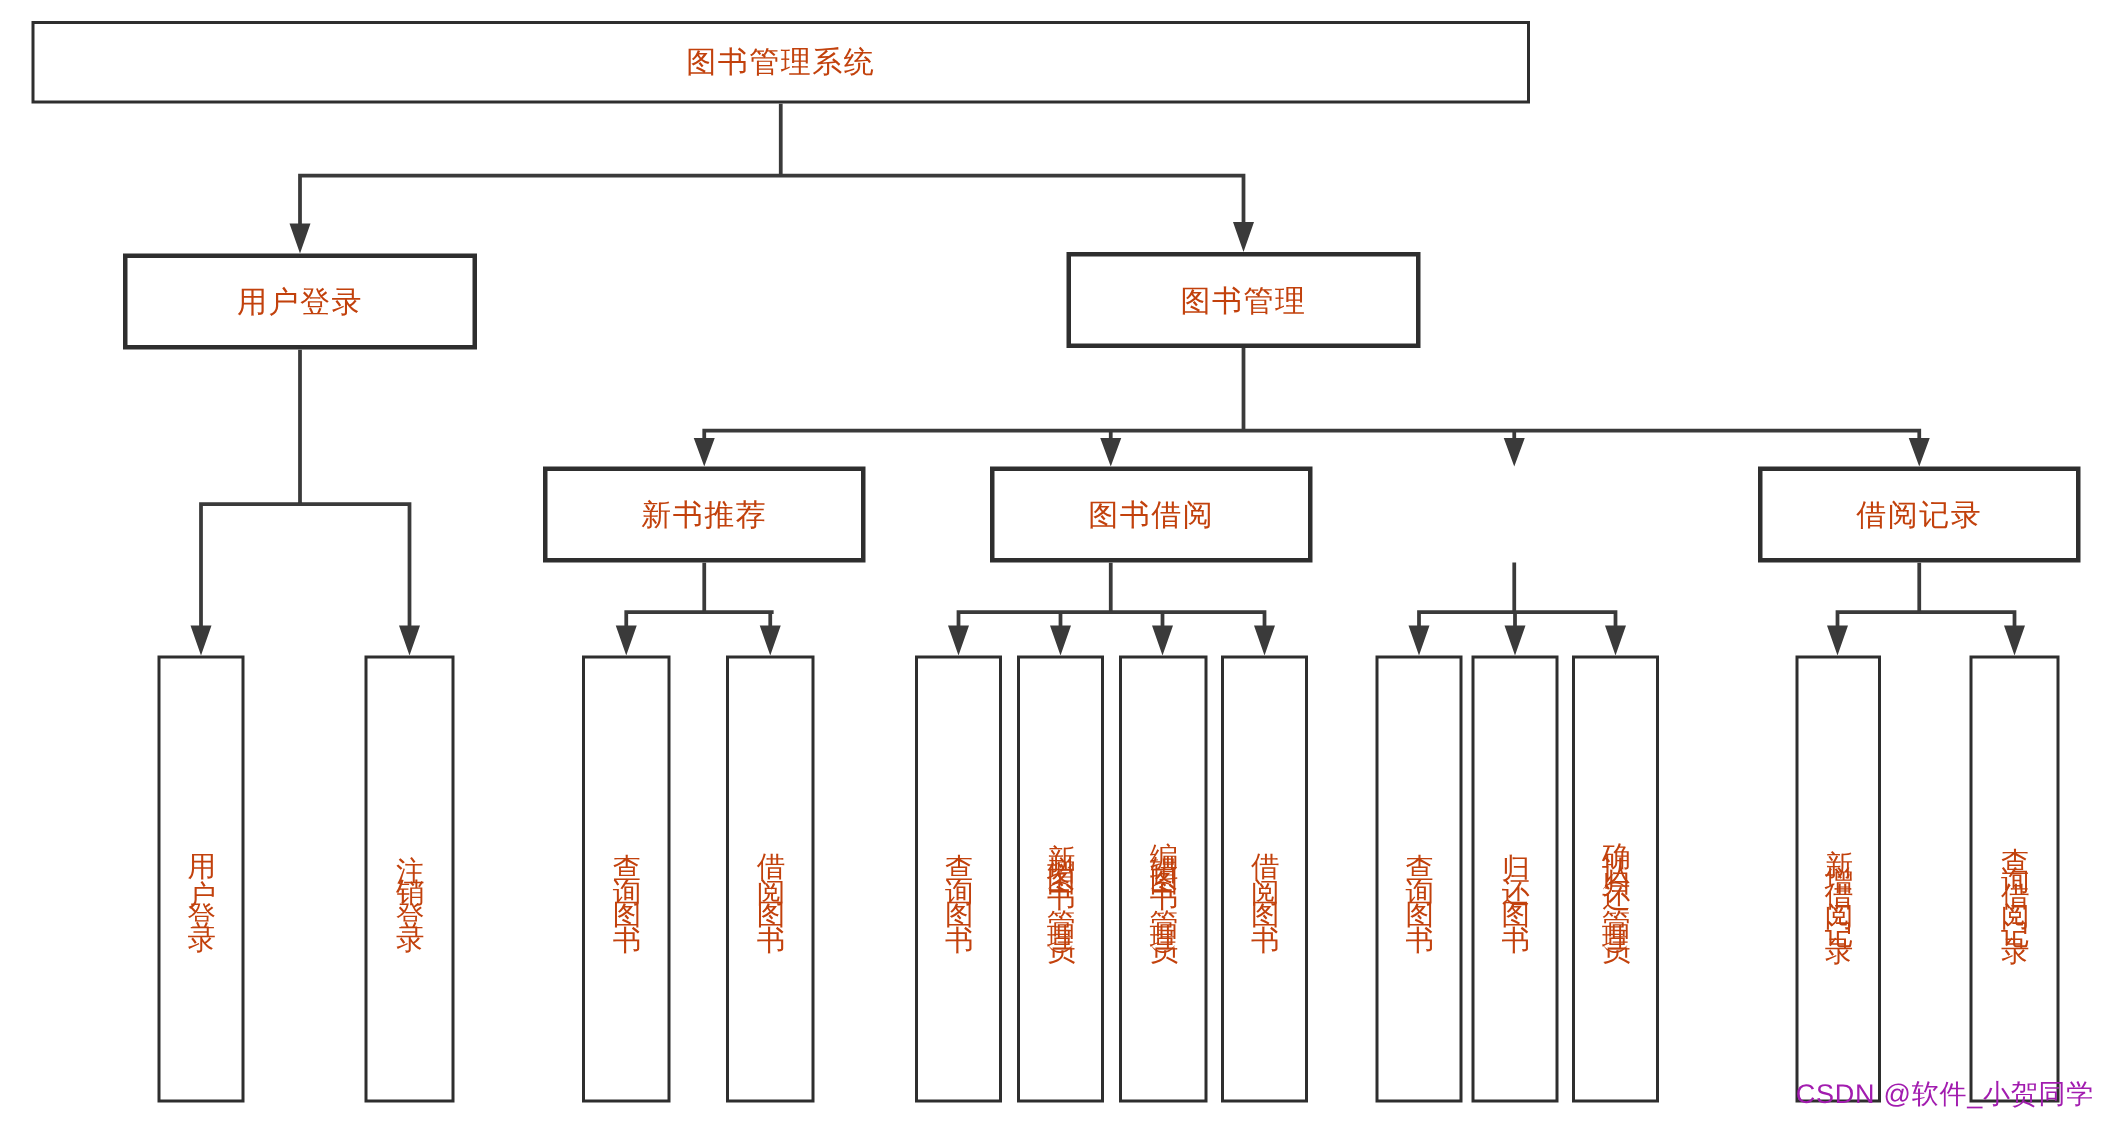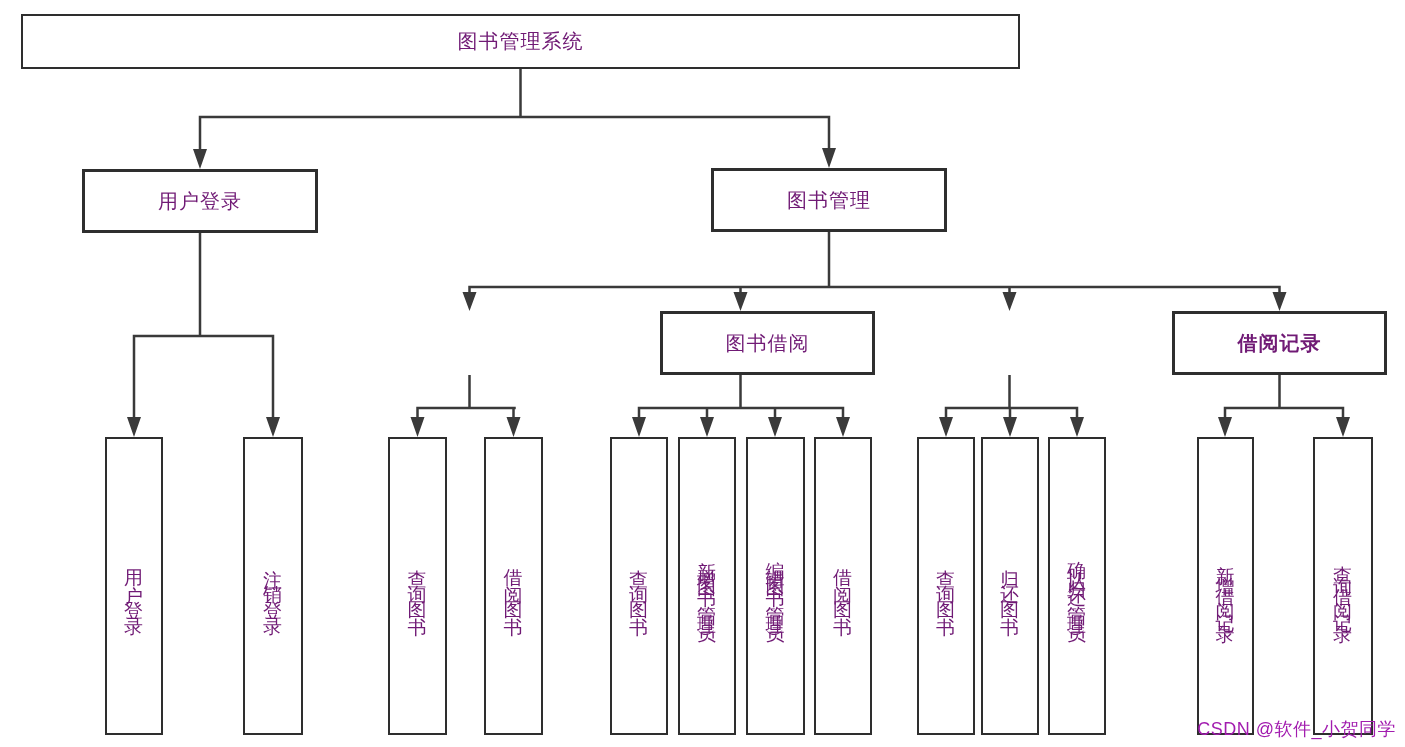--- a/index.html
+++ b/index.html
@@ -16,21 +16,21 @@
     left: 0; top: 0;
     width: 1405px; height: 747px;
   }
   .node {
     position: absolute;
     box-sizing: border-box;
     background: #ffffff;
     display: flex;
     align-items: center;
     justify-content: center;
-    color: #701a75;
+    color: #c2410c;
     white-space: nowrap;
   }
   .root-node {
     border: 2.5px solid #2e2e2e;
     font-size: 20px;
     letter-spacing: 1px;
   }
   .h-node {
     border: 3px solid #2e2e2e;
     font-size: 20px;
@@ -123,24 +123,27 @@
     <span>图书管理系统</span>
   </div>
 
   <div class="node h-node" style="left:82px; top:169px; width:236px; height:64px;">
     <span>用户登录</span>
   </div>
   <div class="node h-node" style="left:711px; top:168px; width:236px; height:64px;">
     <span>图书管理</span>
   </div>
 
+  <div class="node h-node" style="left:362px; top:311px; width:215px; height:64px;">
+    <span>新书推荐</span>
+  </div>
   <div class="node h-node" style="left:633px; top:311px; width:215px; height:64px;margin-left:27px;">
     <span>图书借阅</span>
   </div>
-  <div class="node h-node" style="left:1172px; top:311px; width:215px; height:64px;font-weight:bold;">
+  <div class="node h-node" style="left:1172px; top:311px; width:215px; height:64px;">
     <span>借阅记录</span>
   </div>
 
   <div class="node leaf spread" style="left:105px; top:437px; width:58px; height:298px;">
     <span>用户登录</span>
   </div>
   <div class="node leaf spread" style="left:243px; top:437px; width:60px; height:298px;">
     <span>注销登录</span>
   </div>
 

